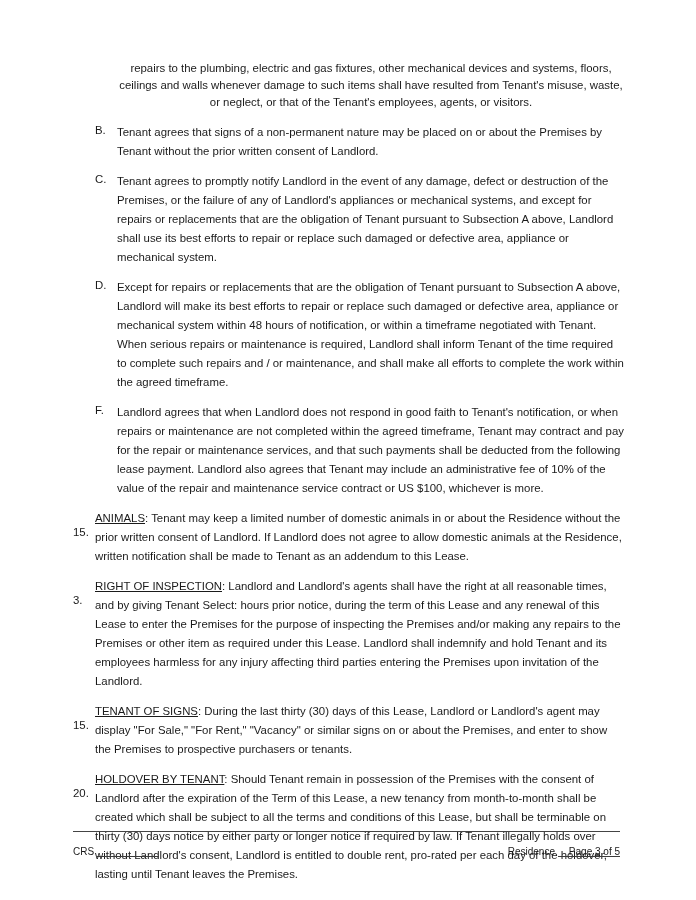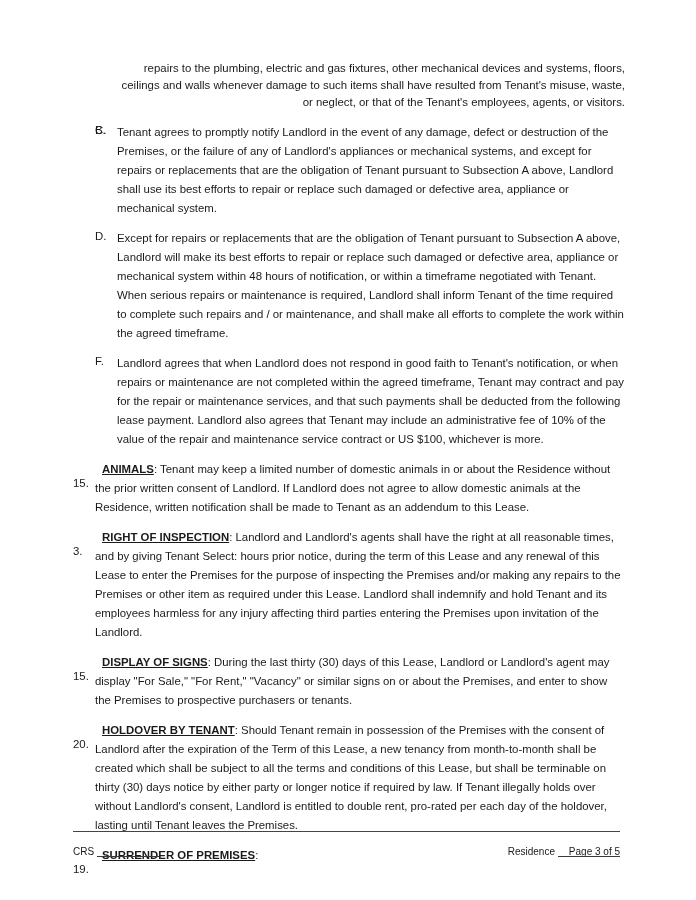--- a/index.html
+++ b/index.html
@@ -30,21 +30,21 @@
     position: absolute;
     left: 73px;
     top: 60px;
     width: 552px;
   }
 
   
   .para {
     font-size: 11.4px;
     line-height: 17px;
-    text-align: right;
+    text-align: center;
     margin: 0;
   }
 
   
   .cont {
     padding-left: 44px;
     margin-bottom: 11px;
   }
 
   
@@ -70,23 +70,22 @@
   }
   .numbered > .marker {
     position: absolute;
     left: 0;
     top: 16px;
     width: 22px;
     font-size: 11.4px;
     line-height: 17px;
   }
   .heading {
-    font-weight: bold;
+    font-weight: normal;
     text-decoration: underline;
-    margin-left: 7px;
   }
 
   
   .footer-rule {
     position: absolute;
     left: 73px;
     top: 831px;
     width: 547px;
     height: 0;
     border-top: 1px solid #444444;
@@ -131,20 +130,21 @@
 <body>
 
 <div class="page">
 
   <div class="content">
 
     <p class="para cont">repairs to the plumbing, electric and gas fixtures, other mechanical devices and systems, floors, ceilings and walls whenever damage to such items shall have resulted from Tenant's misuse, waste, or neglect, or that of the Tenant's employees, agents, or visitors.</p>
 
     <div class="lettered">
       <span class="marker">B.</span>
+      <span class="para">Tenant agrees that signs of a non-permanent nature may be placed on or about the Premises by Tenant without the prior written consent of Landlord.</span>
     </div>
 
     <div class="lettered">
       <span class="marker">C.</span>
       <span class="para">Tenant agrees to promptly notify Landlord in the event of any damage, defect or destruction of the Premises, or the failure of any of Landlord's appliances or mechanical systems, and except for repairs or replacements that are the obligation of Tenant pursuant to Subsection A above, Landlord shall use its best efforts to repair or replace such damaged or defective area, appliance or mechanical system.</span>
     </div>
 
     <div class="lettered">
       <span class="marker">D.</span>
       <span class="para">Except for repairs or replacements that are the obligation of Tenant pursuant to Subsection A above, Landlord will make its best efforts to repair or replace such damaged or defective area, appliance or mechanical system within 48 hours of notification, or within a timeframe negotiated with Tenant.  When serious repairs or maintenance is required, Landlord shall inform Tenant of the time required to complete such repairs and / or maintenance, and shall make all efforts to complete the work within the agreed timeframe.</span>
@@ -160,21 +160,21 @@
       <span class="para"><span class="heading">ANIMALS</span><span>:  Tenant may keep a limited number of domestic animals in or about the Residence without the prior written consent of Landlord.  If Landlord does not agree to allow domestic animals at the Residence, written notification shall be made to Tenant as an addendum to this Lease.</span></span>
     </div>
 
     <div class="numbered">
       <span class="marker">3.</span>
       <span class="para"><span class="heading">RIGHT OF INSPECTION</span><span>:  Landlord and Landlord's agents shall have the right at all reasonable times, and by giving Tenant Select: hours prior notice, during the term of this Lease and any renewal of this Lease to enter the Premises for the purpose of inspecting the Premises and/or making any repairs to the Premises or other item as required under this Lease.  Landlord shall indemnify and hold Tenant and its employees harmless for any injury affecting third parties entering the Premises upon invitation of the Landlord.</span></span>
     </div>
 
     <div class="numbered">
       <span class="marker">15.</span>
-      <span class="para"><span class="heading">DISPLAY OF SIGNS</span><span>:  During the last thirty (30) days of this Lease, Landlord or Landlord's agent may display "For Sale," "For Rent," "Vacancy" or similar signs on or about the Premises, and enter to show the Premises to prospective purchasers or tenants.</span></span>
+      <span class="para"><span class="heading">TENANT OF SIGNS</span><span>:  During the last thirty (30) days of this Lease, Landlord or Landlord's agent may display "For Sale," "For Rent," "Vacancy" or similar signs on or about the Premises, and enter to show the Premises to prospective purchasers or tenants.</span></span>
     </div>
 
     <div class="numbered">
       <span class="marker">20.</span>
       <span class="para"><span class="heading">HOLDOVER BY TENANT</span><span>:  Should Tenant remain in possession of the Premises with the consent of Landlord after the expiration of the Term of this Lease, a new tenancy from month-to-month shall be created which shall be subject to all the terms and conditions of this Lease, but shall be terminable on thirty (30) days notice by either party or longer notice if required by law.  If Tenant illegally holds over without Landlord's consent, Landlord is entitled to double rent, pro-rated per each day of the holdover, lasting until Tenant leaves the Premises.</span></span>
     </div>
 
     <div class="numbered">
       <span class="marker">19.</span>
       <span class="para"><span class="heading">SURRENDER OF PREMISES</span><span>:</span></span>

